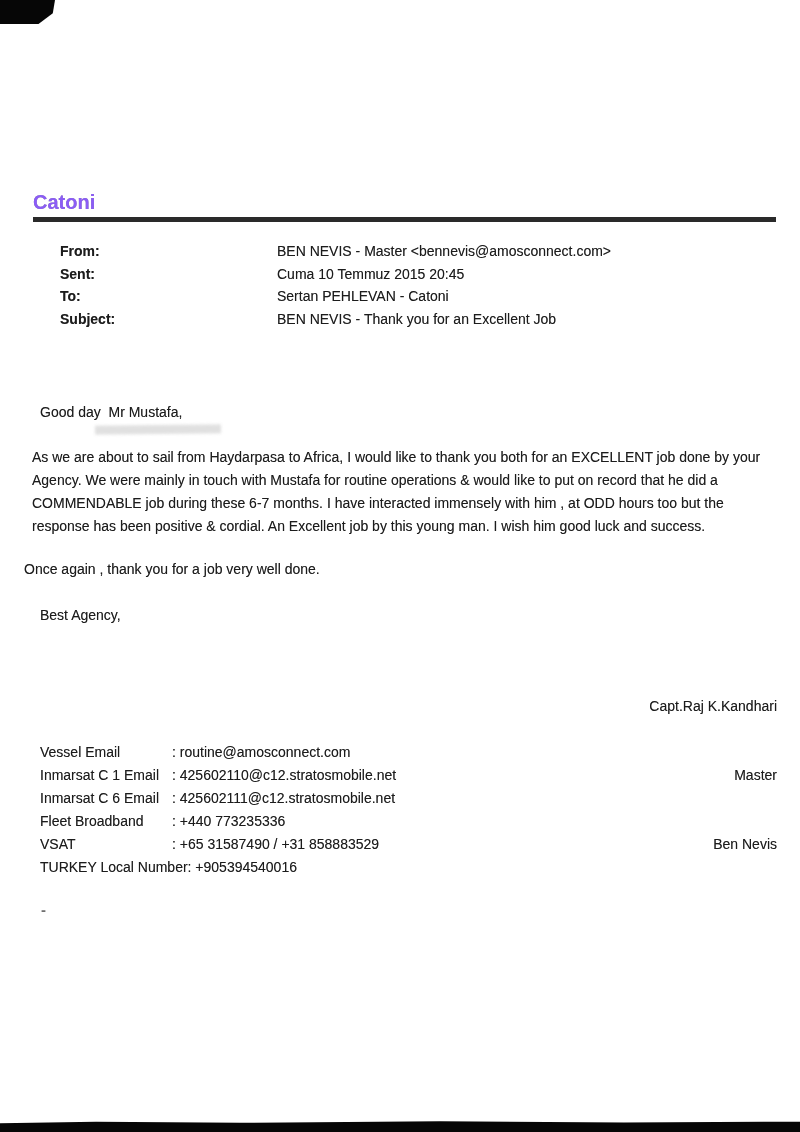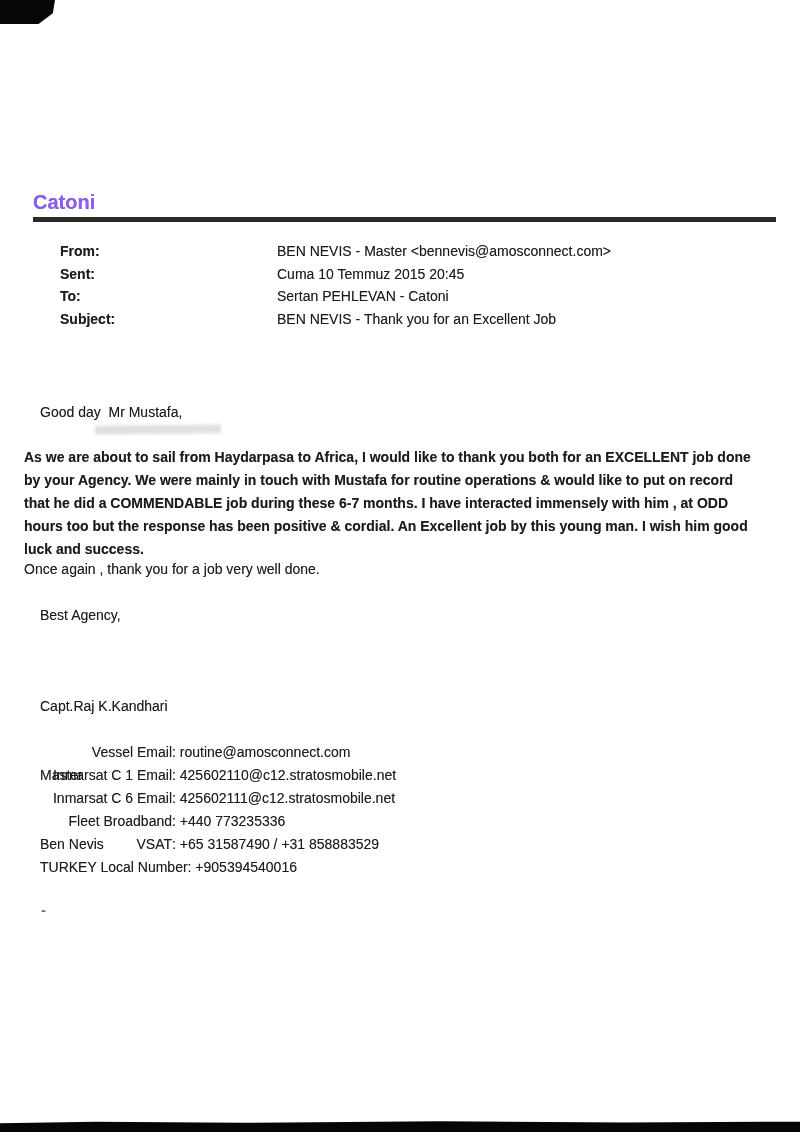--- a/index.html
+++ b/index.html
@@ -73,32 +73,31 @@
     white-space: pre;
   }
   .f-value { white-space: pre; }
   
   .body-text {
     font-size: 14px;
     line-height: 23px;
     white-space: pre-wrap;
   }
   .greeting  { position: absolute; left: 40px; top: 401px; width: 737px; }
-  .para1     { position: absolute; left: 24px; top: 446px; width: 737px; font-weight: bold; }
+  .para1     { position: absolute; left: 32px; top: 446px; width: 737px; }
   .para2     { position: absolute; left: 24px; top: 558px; width: 737px; }
   .closing   { position: absolute; left: 40px; top: 604px; width: 737px; }
-  .signature { position: absolute; left: 40px; top: 649px; width: 737px; }
+  .signature { position: absolute; left: 40px; top: 649px; width: 737px; text-align: right; }
   
   .contact {
     position: absolute;
     left: 40px; top: 741px;
     width: 737px;
     font-size: 14px;
     line-height: 23px;
-    text-align: right;
   }
   .c-row { display: flex; }
   .c-label {
     min-width: 132px;
     white-space: pre;
   }
   .c-value { white-space: pre; }
   
   .dash {
     position: absolute;

